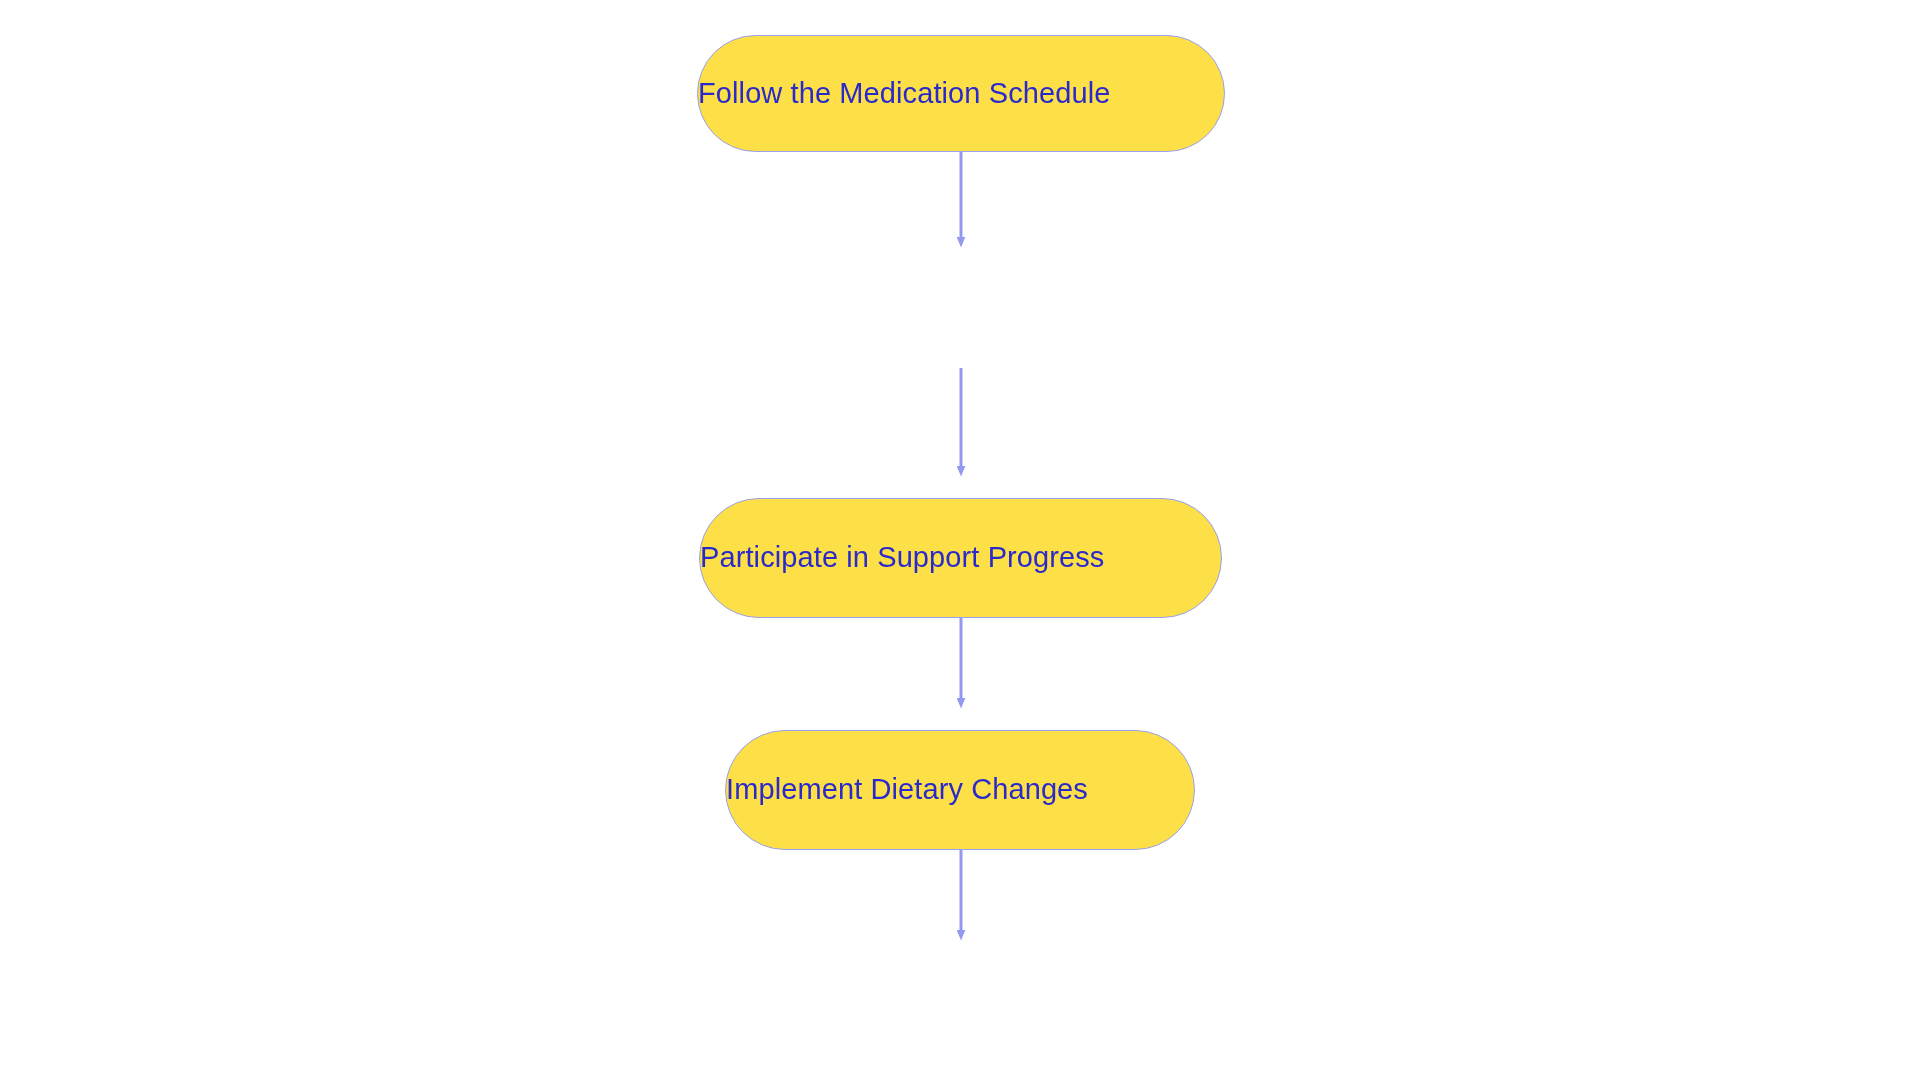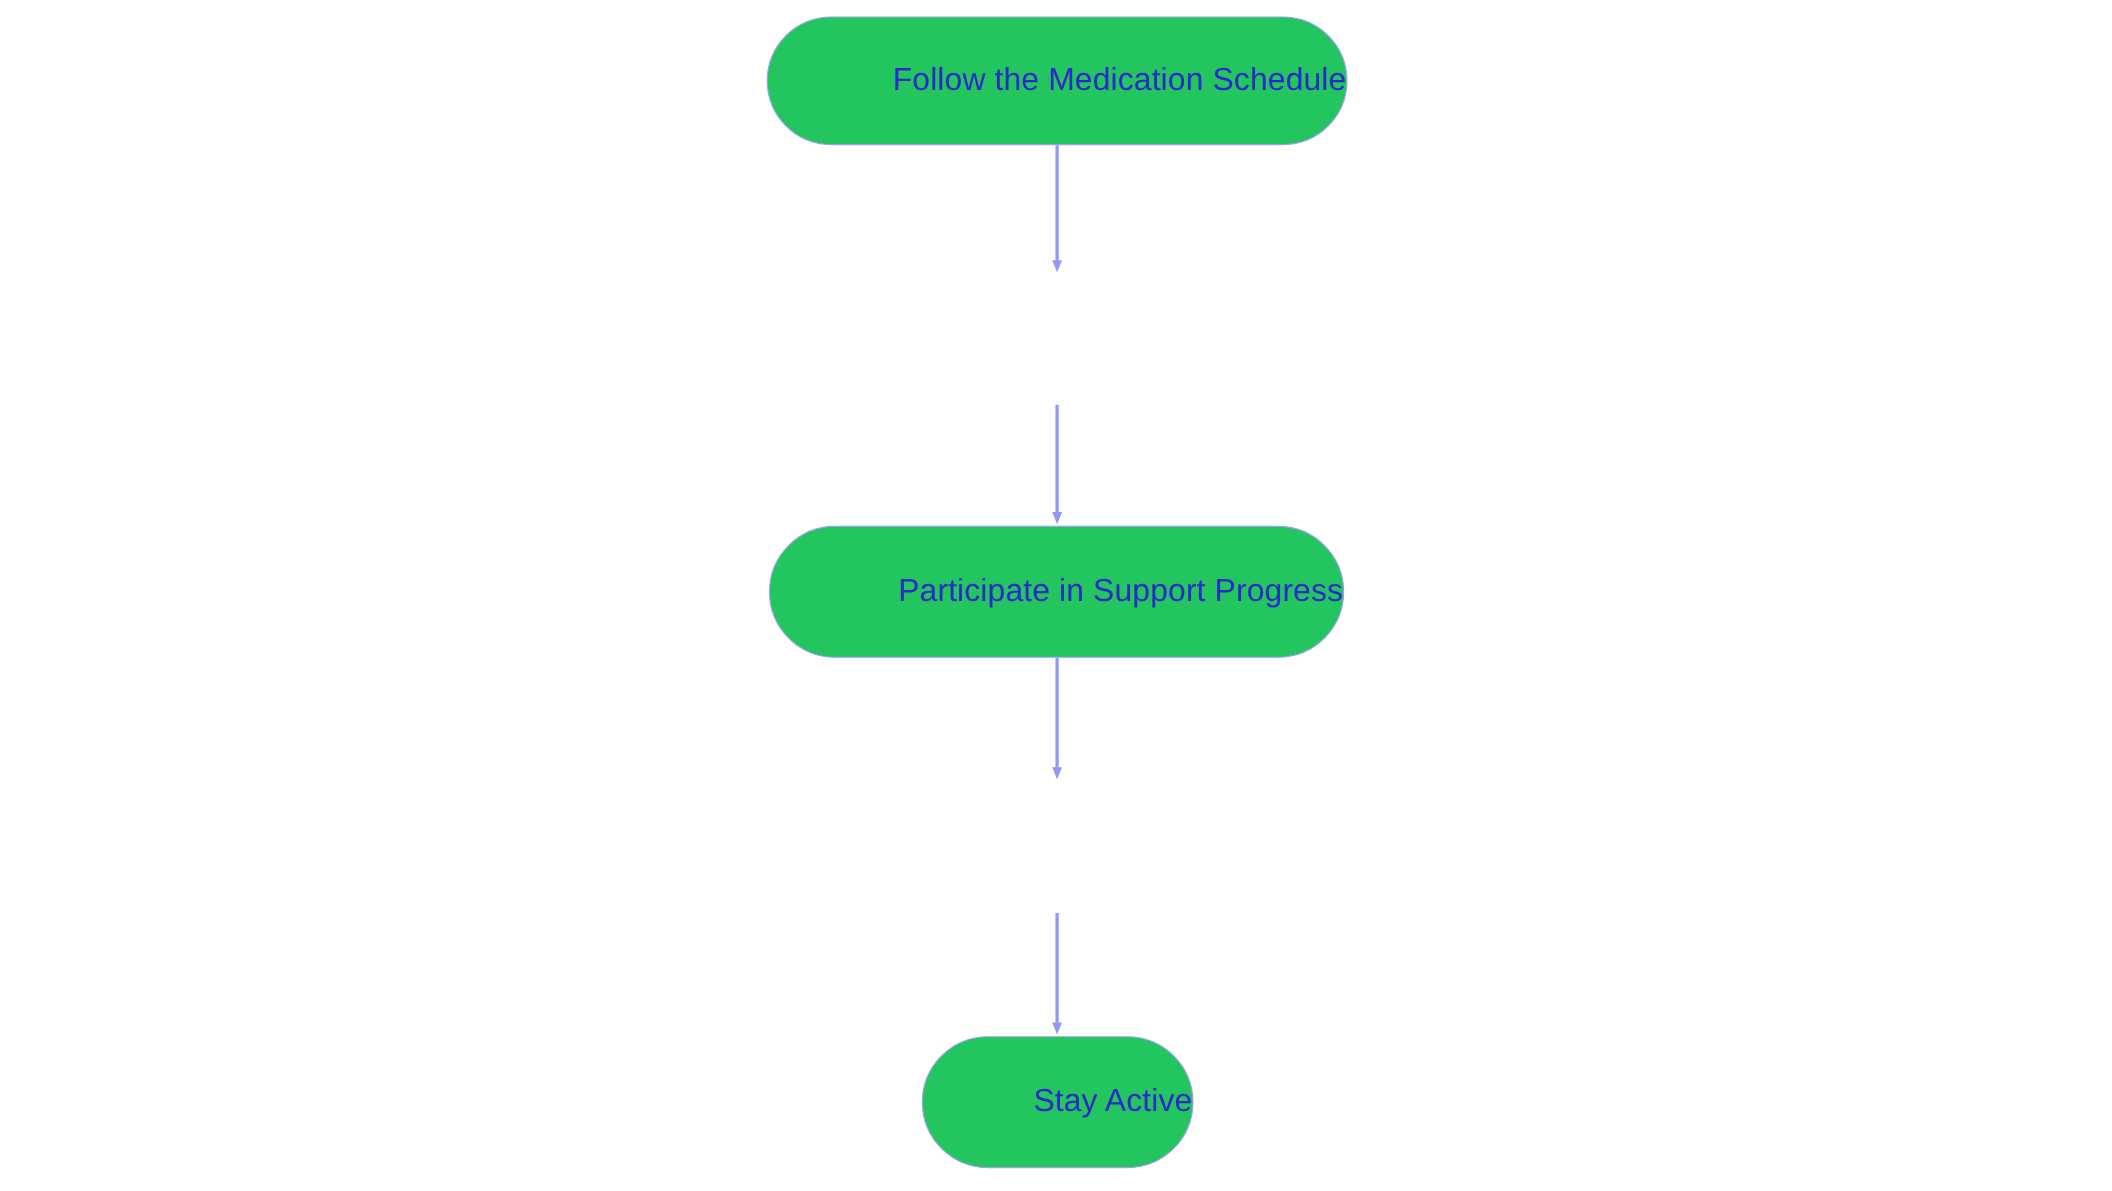--- a/index.html
+++ b/index.html
@@ -23,25 +23,26 @@
     left: 0;
     top: 0;
     width: 1920px;
     height: 1083px;
   }
   .flow-node {
     position: absolute;
     box-sizing: border-box;
     display: flex;
     align-items: center;
-    justify-content: flex-end;
-    background: #22c55e;
+    justify-content: flex-start;
+    background: #fde047;
     border: 1.6px solid #9aa0ef;
     border-radius: 999px;
     z-index: 2;
+    margin-top: 20px;
   }
   .flow-node-label {
     font-family: "Liberation Sans", sans-serif;
     font-size: 29px;
     line-height: 1.1;
     letter-spacing: 0.1px;
     color: #2a2 acb;
     color: #2a2acb;
     white-space: nowrap;
     text-align: center;
@@ -82,18 +83,18 @@
 
   <div class="flow-node" id="node-0">
     <span class="flow-node-label">Follow the Medication Schedule</span>
   </div>
 
 
   <div class="flow-node" id="node-2">
     <span class="flow-node-label">Participate in Support Progress</span>
   </div>
 
+  <div class="flow-node" id="node-3">
+    <span class="flow-node-label">Implement Dietary Changes</span>
+  </div>
 
-  <div class="flow-node" id="node-4">
-    <span class="flow-node-label">Stay Active</span>
-  </div>
 
 </div>
 
 </body></html>

